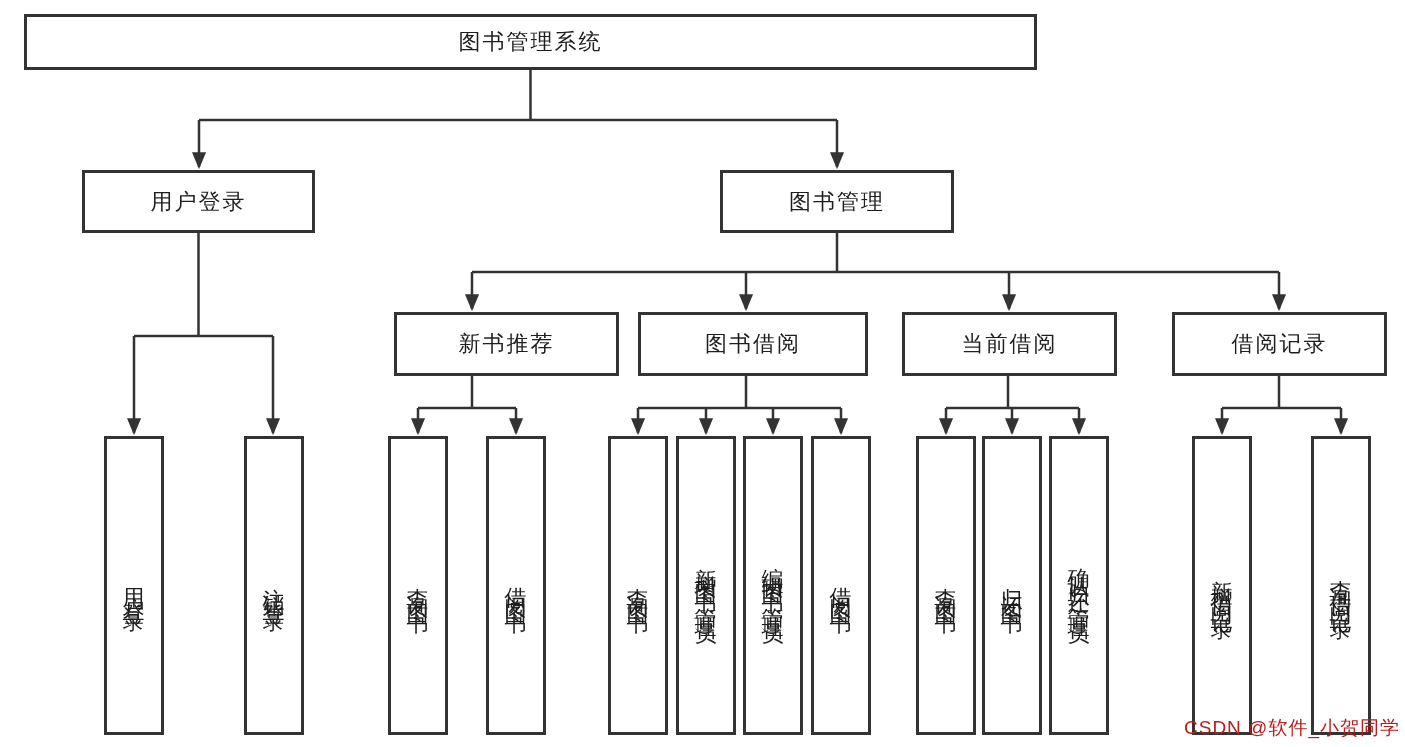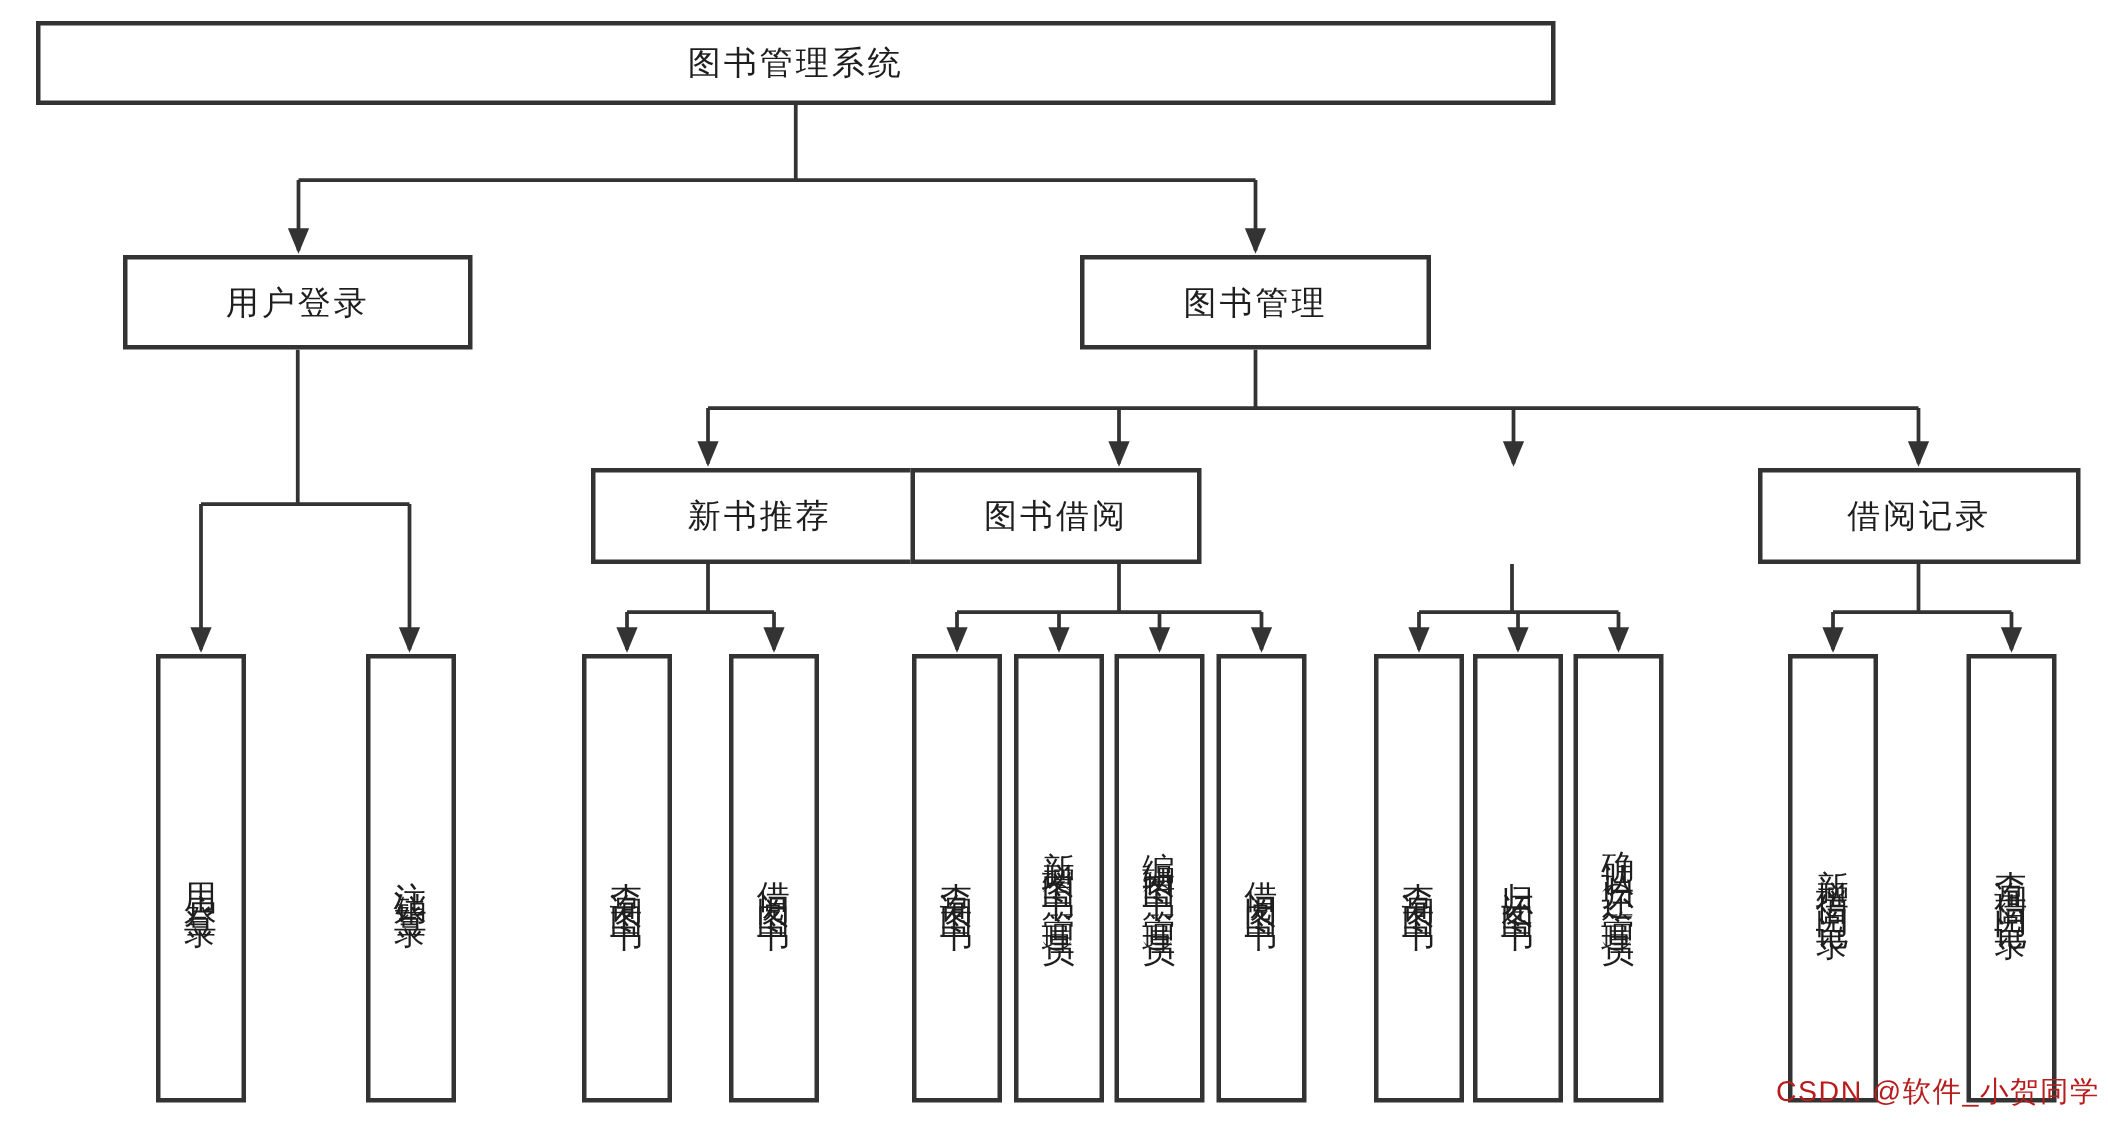--- a/index.html
+++ b/index.html
@@ -71,22 +71,25 @@
   <div class="box hbox" style="left:82px;top:170px;width:233px;height:63px;">
     <span>用户登录</span>
   </div>
   <div class="box hbox" style="left:720px;top:170px;width:234px;height:63px;justify-content:center;">
     <span>图书管理</span>
   </div>
 
   <div class="box hbox" style="left:365px;top:312px;width:225px;height:64px;margin-left:29px;">
     <span>新书推荐</span>
   </div>
-  <div class="box hbox" style="left:607px;top:312px;width:194px;height:64px;">
+  <div class="box hbox" style="left:638px;top:312px;width:230px;height:64px;">
     <span>图书借阅</span>
+  </div>
+  <div class="box hbox" style="left:902px;top:312px;width:215px;height:64px;">
+    <span>当前借阅</span>
   </div>
   <div class="box hbox" style="left:1172px;top:312px;width:215px;height:64px;">
     <span>借阅记录</span>
   </div>
 
   <div class="box vbox" style="left:104px;top:436px;width:60px;height:299px;">
     <span class="vlabel">用户登录</span>
   </div>
   <div class="box vbox" style="left:244px;top:436px;width:60px;height:299px;">
     <span class="vlabel">注销登录</span>

